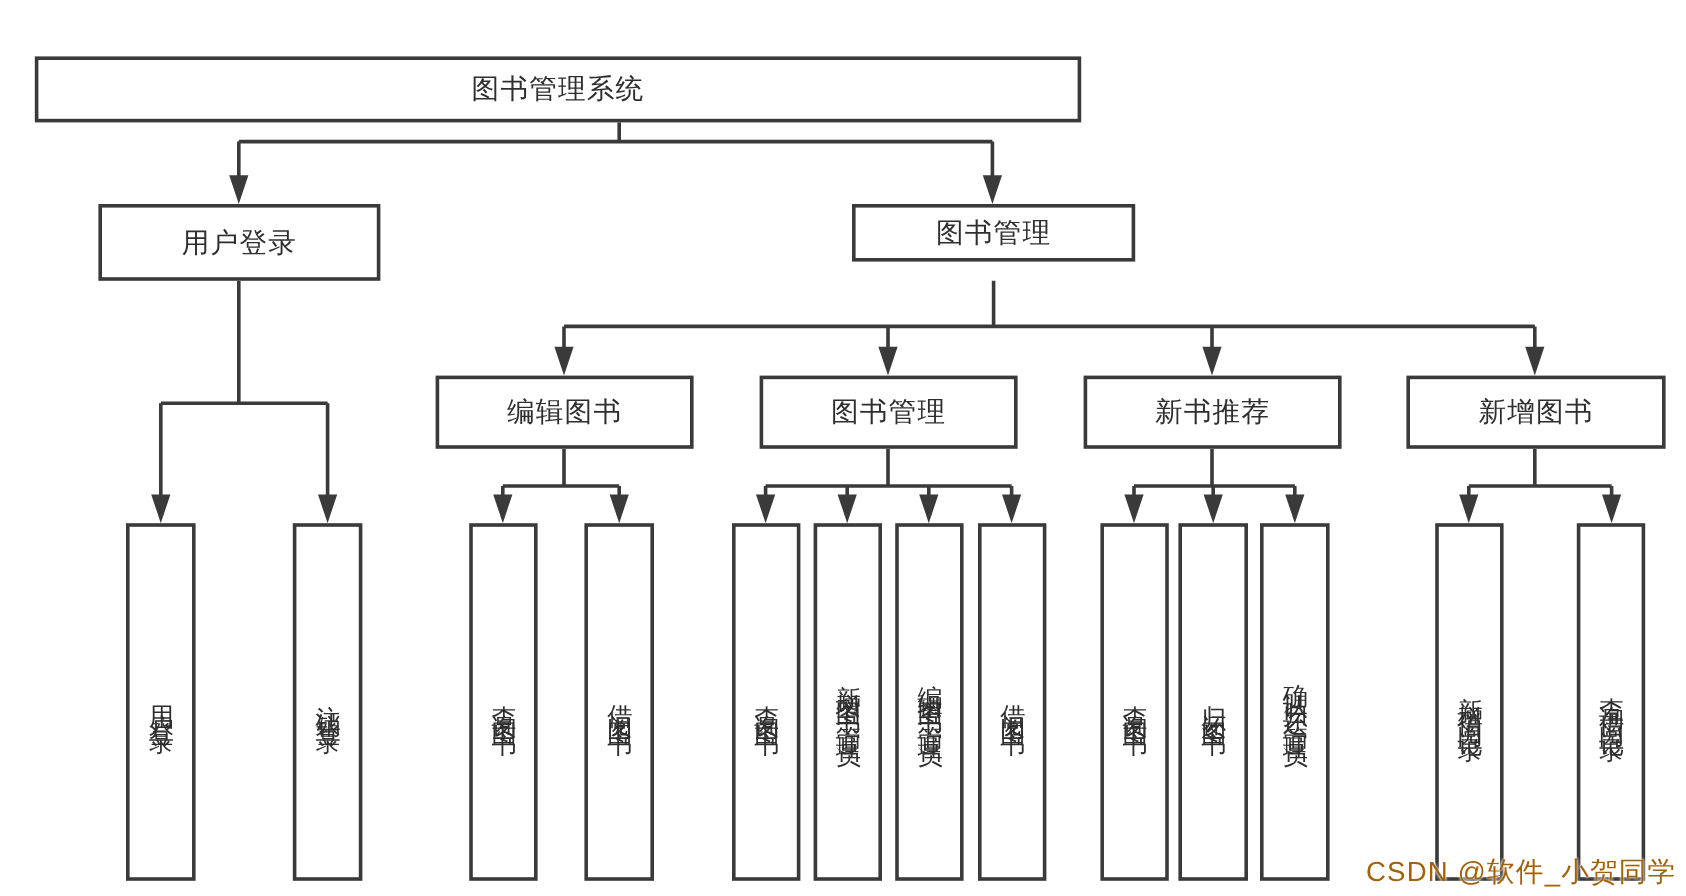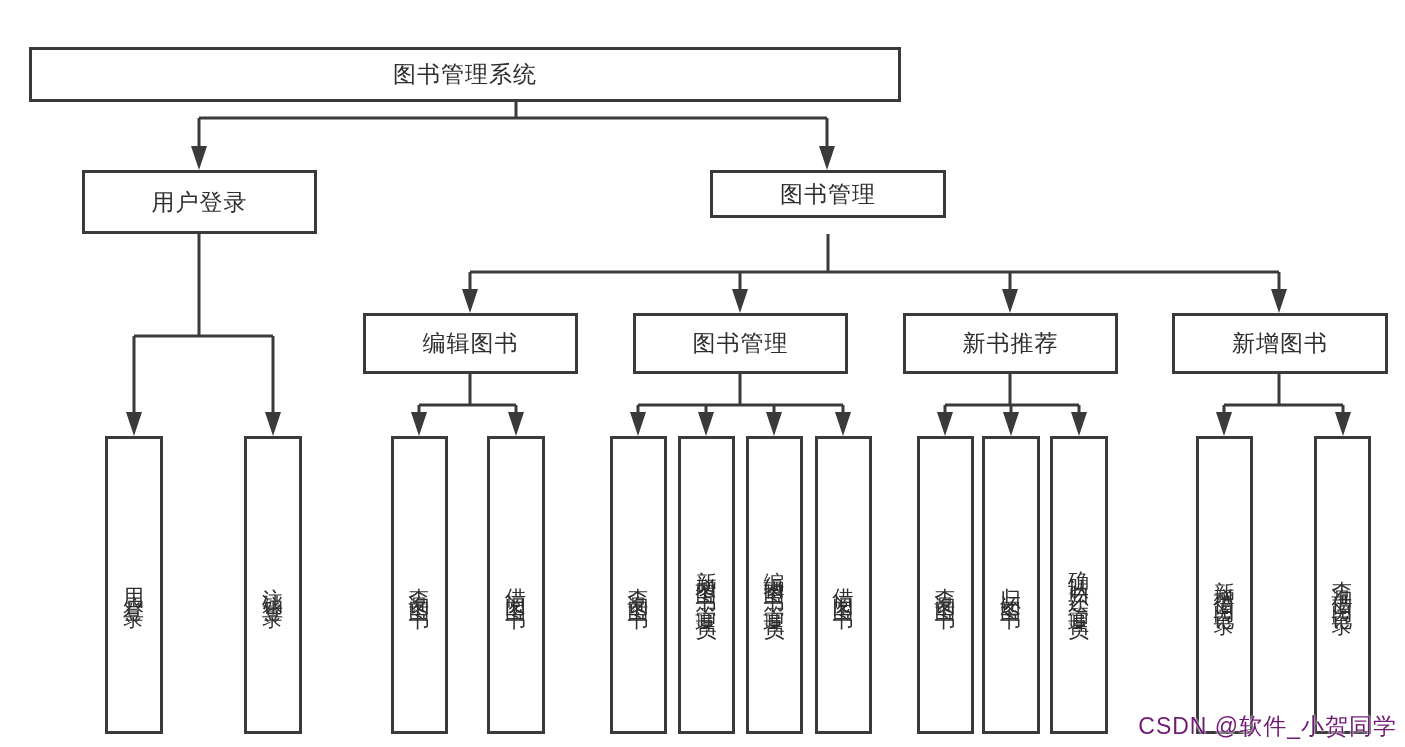--- a/index.html
+++ b/index.html
@@ -42,21 +42,21 @@
     text-orientation: mixed;
     letter-spacing: 7px;
     line-height: 1;
     white-space: nowrap;
   }
   .watermark {
     position: absolute;
     right: 8px;
     bottom: 5px;
     font-size: 23px;
-    color: #701a75;
+    color: #a16207;
     letter-spacing: 1px;
     text-shadow: 0 0 3px #ffffff, 0 0 2px #ffffff;
     z-index: 5;
   }
 </style>
 </head>
 <body>
 
 <div class="canvas">
 

